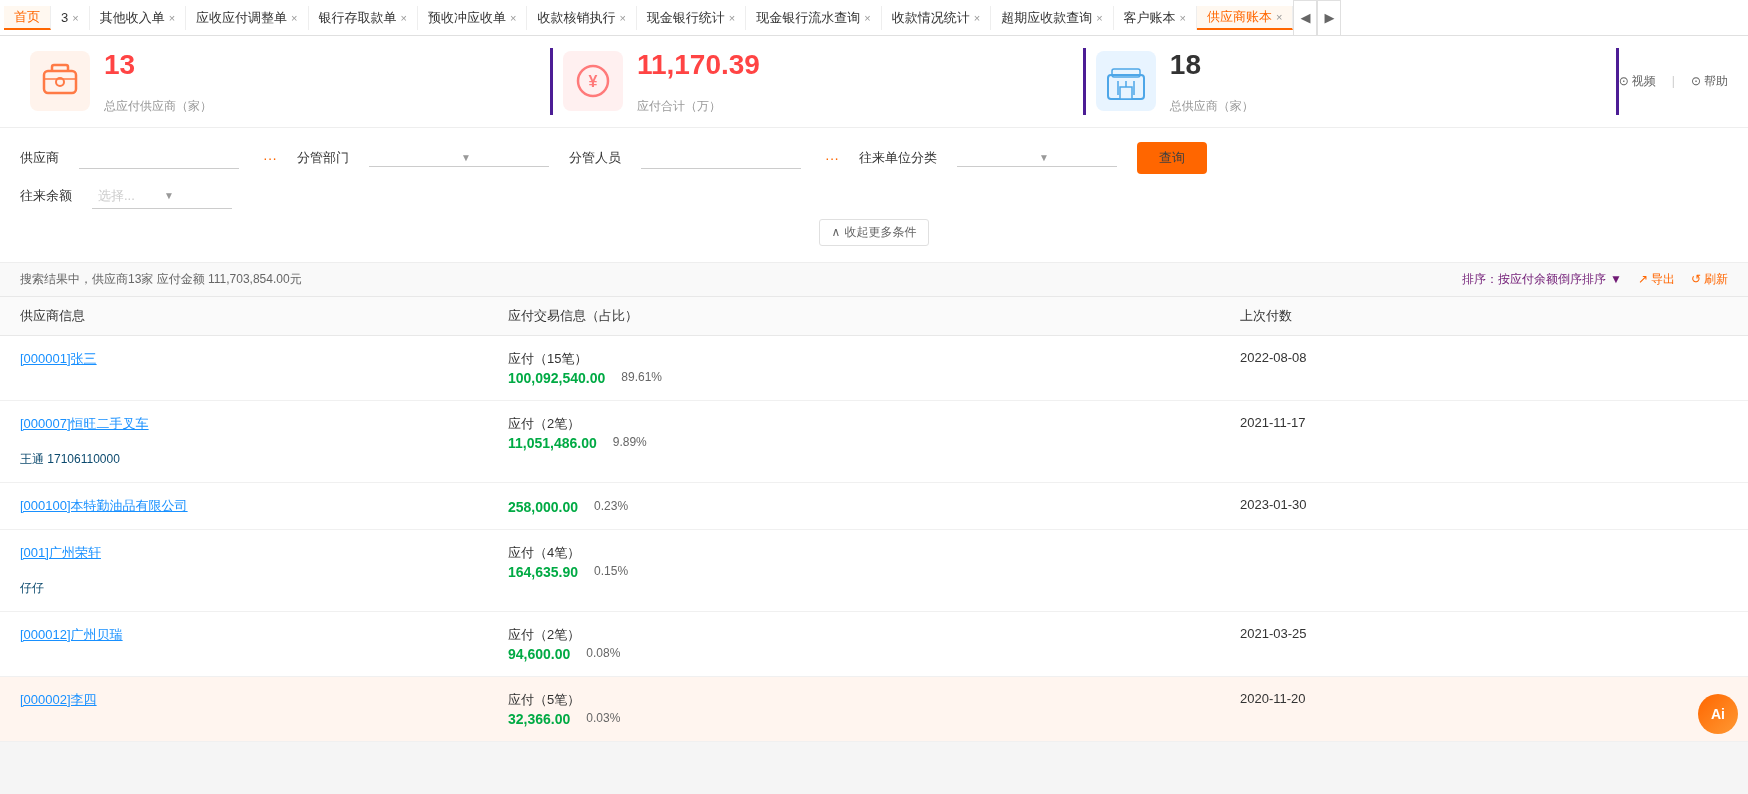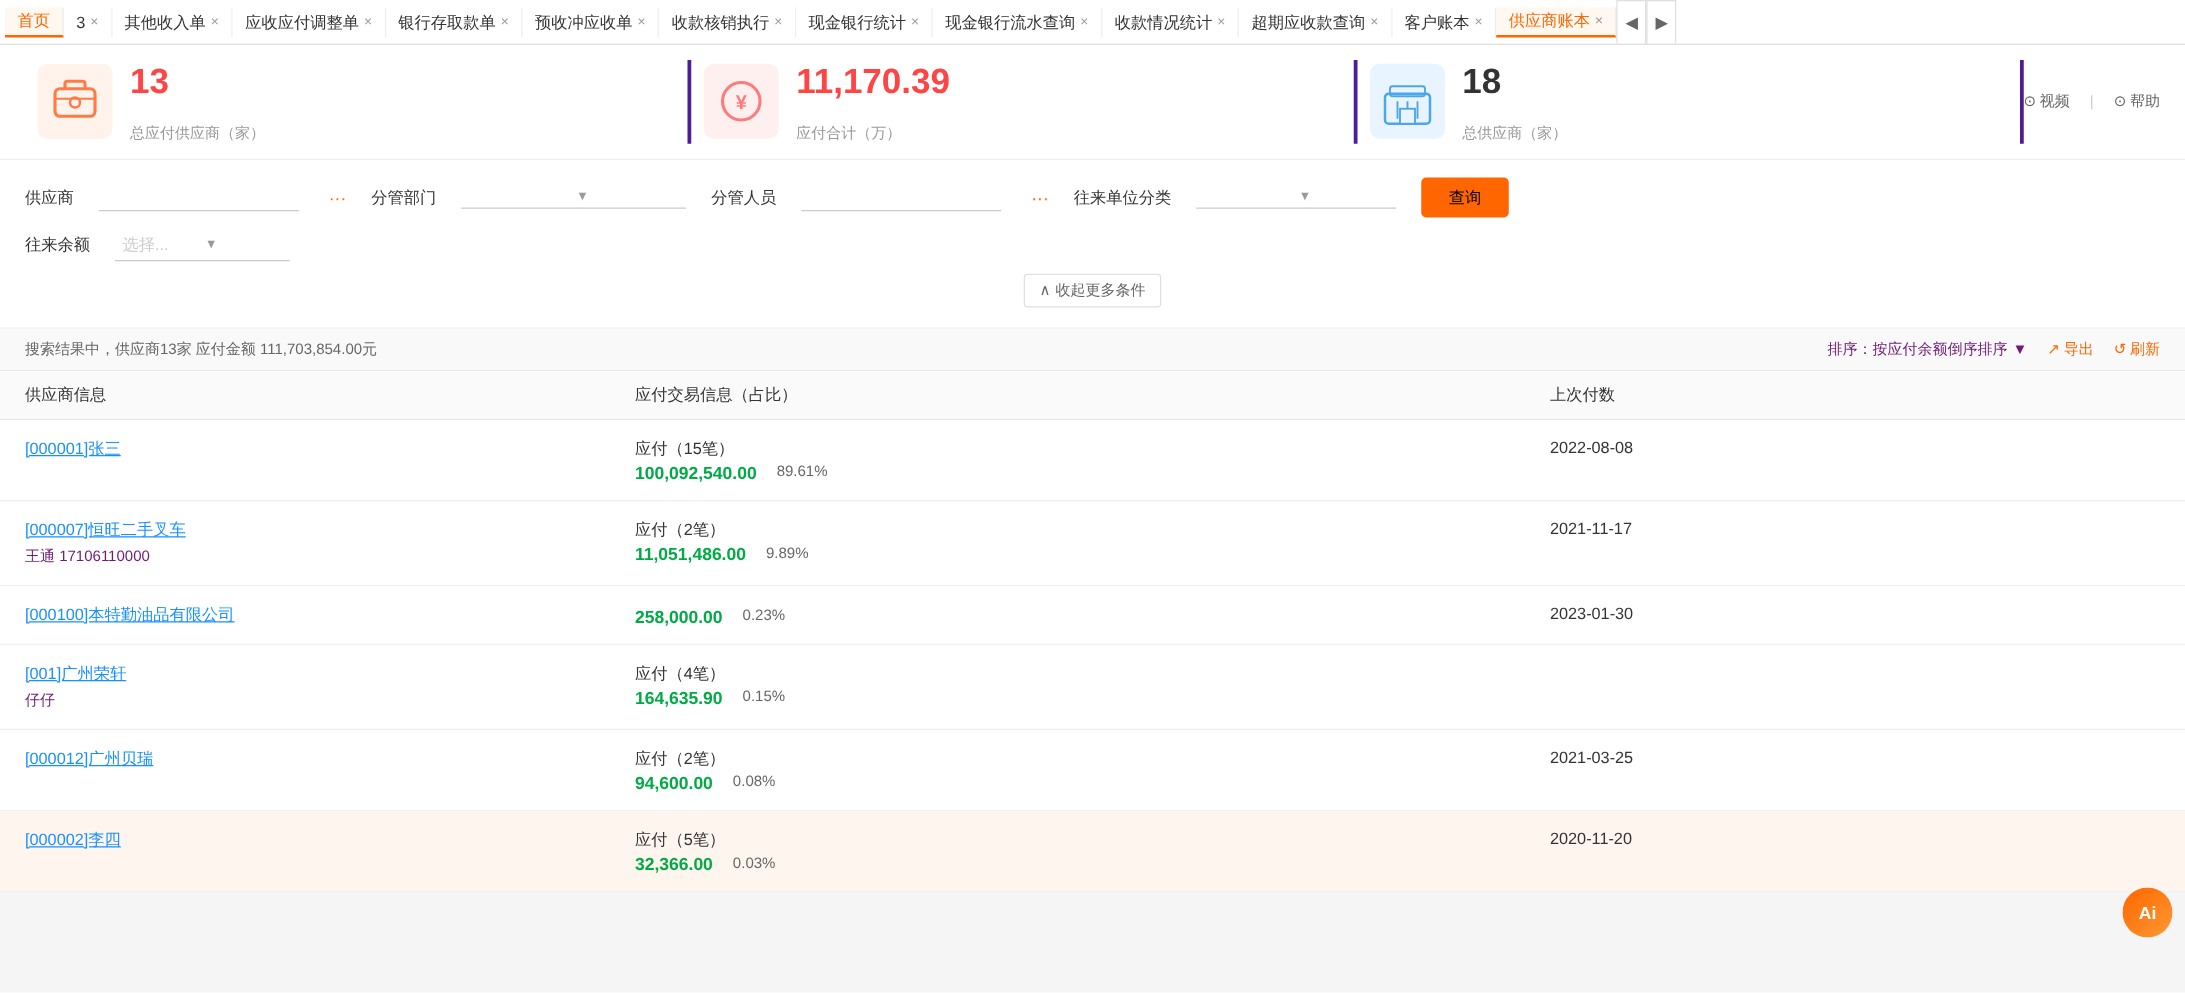--- a/index.html
+++ b/index.html
@@ -109,21 +109,21 @@
       gap: 4px;
       border-bottom: 1px solid #ccc;
       padding: 3px 6px;
       min-width: 180px;
       cursor: pointer;
     }
     .search-select span { flex: 1; color: #666; font-size: 13px; }
     .search-select .arrow-down { color: #999; font-size: 10px; }
     .btn-query {
       background: #ff6600;
-      color: #000000;
+      color: #404040;
       border: none;
       padding: 7px 22px;
       border-radius: 4px;
       cursor: pointer;
       font-size: 13px;
       white-space: nowrap;
     }
     .collapse-btn {
       display: flex;
       align-items: center;
@@ -194,21 +194,21 @@
       border-bottom: 1px solid #f0f0f0;
       align-items: start;
     }
     .table-row.highlight { background: #fff5ef; }
     .supplier-link {
       color: #1890ff;
       text-decoration: underline;
       cursor: pointer;
       font-size: 13px;
     }
-    .supplier-sub { font-size: 12px; color: #701a75; margin-top: 4px; }
+    .supplier-sub { font-size: 12px; color: #0c4a6e; margin-top: 18px; }
     .payable-label { font-size: 13px; color: #333; }
     .payable-amount { font-size: 14px; color: #00aa44; font-weight: bold; margin-top: 2px; }
     .payable-percent { font-size: 12px; color: #666; margin-left: 16px; }
     .payable-row { display: flex; align-items: center; gap: 0; }
     .last-pay { font-size: 13px; color: #333; }
 
     
     ::-webkit-scrollbar { width: 6px; height: 6px; }
     ::-webkit-scrollbar-track { background: #f1f1f1; }
     ::-webkit-scrollbar-thumb { background: #ccc; border-radius: 3px; }
@@ -221,21 +221,21 @@
       width: 40px;
       height: 40px;
       display: flex;
       align-items: center;
       justify-content: center;
       font-size: 14px;
       font-weight: bold;
       cursor: pointer;
       position: fixed;
       right: 10px;
-      bottom: 44px;
+      bottom: 60px;
     }
   </style>
 </head>
 <body>
 
 <div class="top-nav">
   <div class="nav-tab active">
     <span>首页</span>
   </div>
   <div class="nav-tab">

